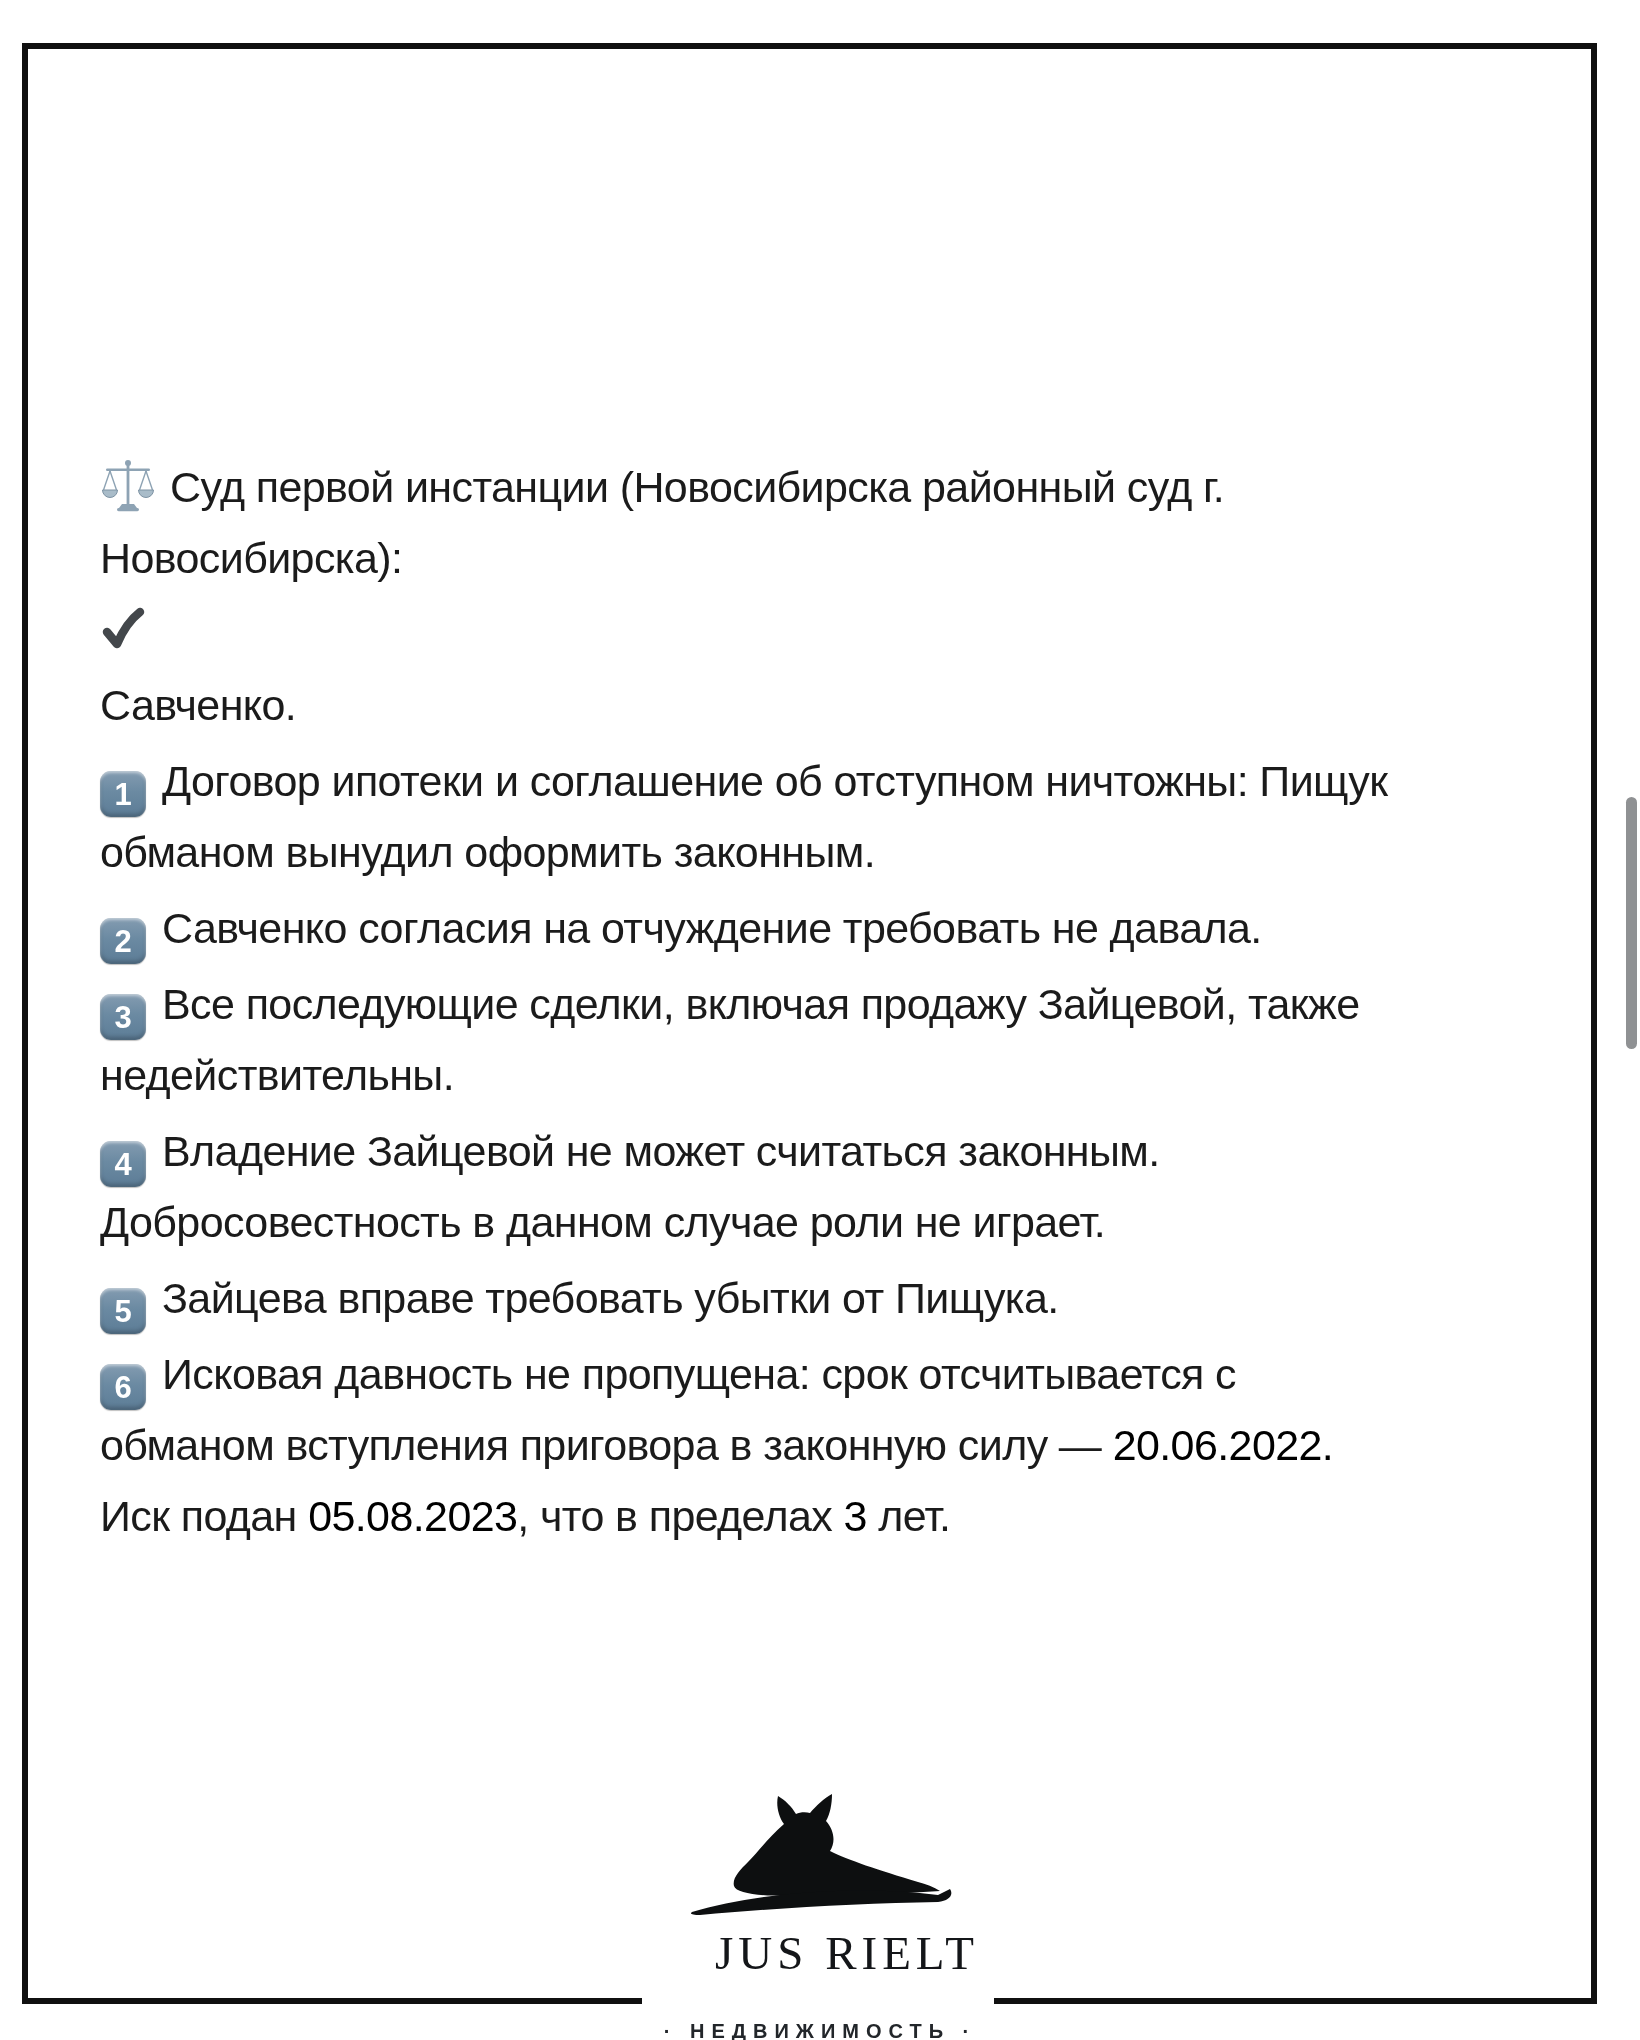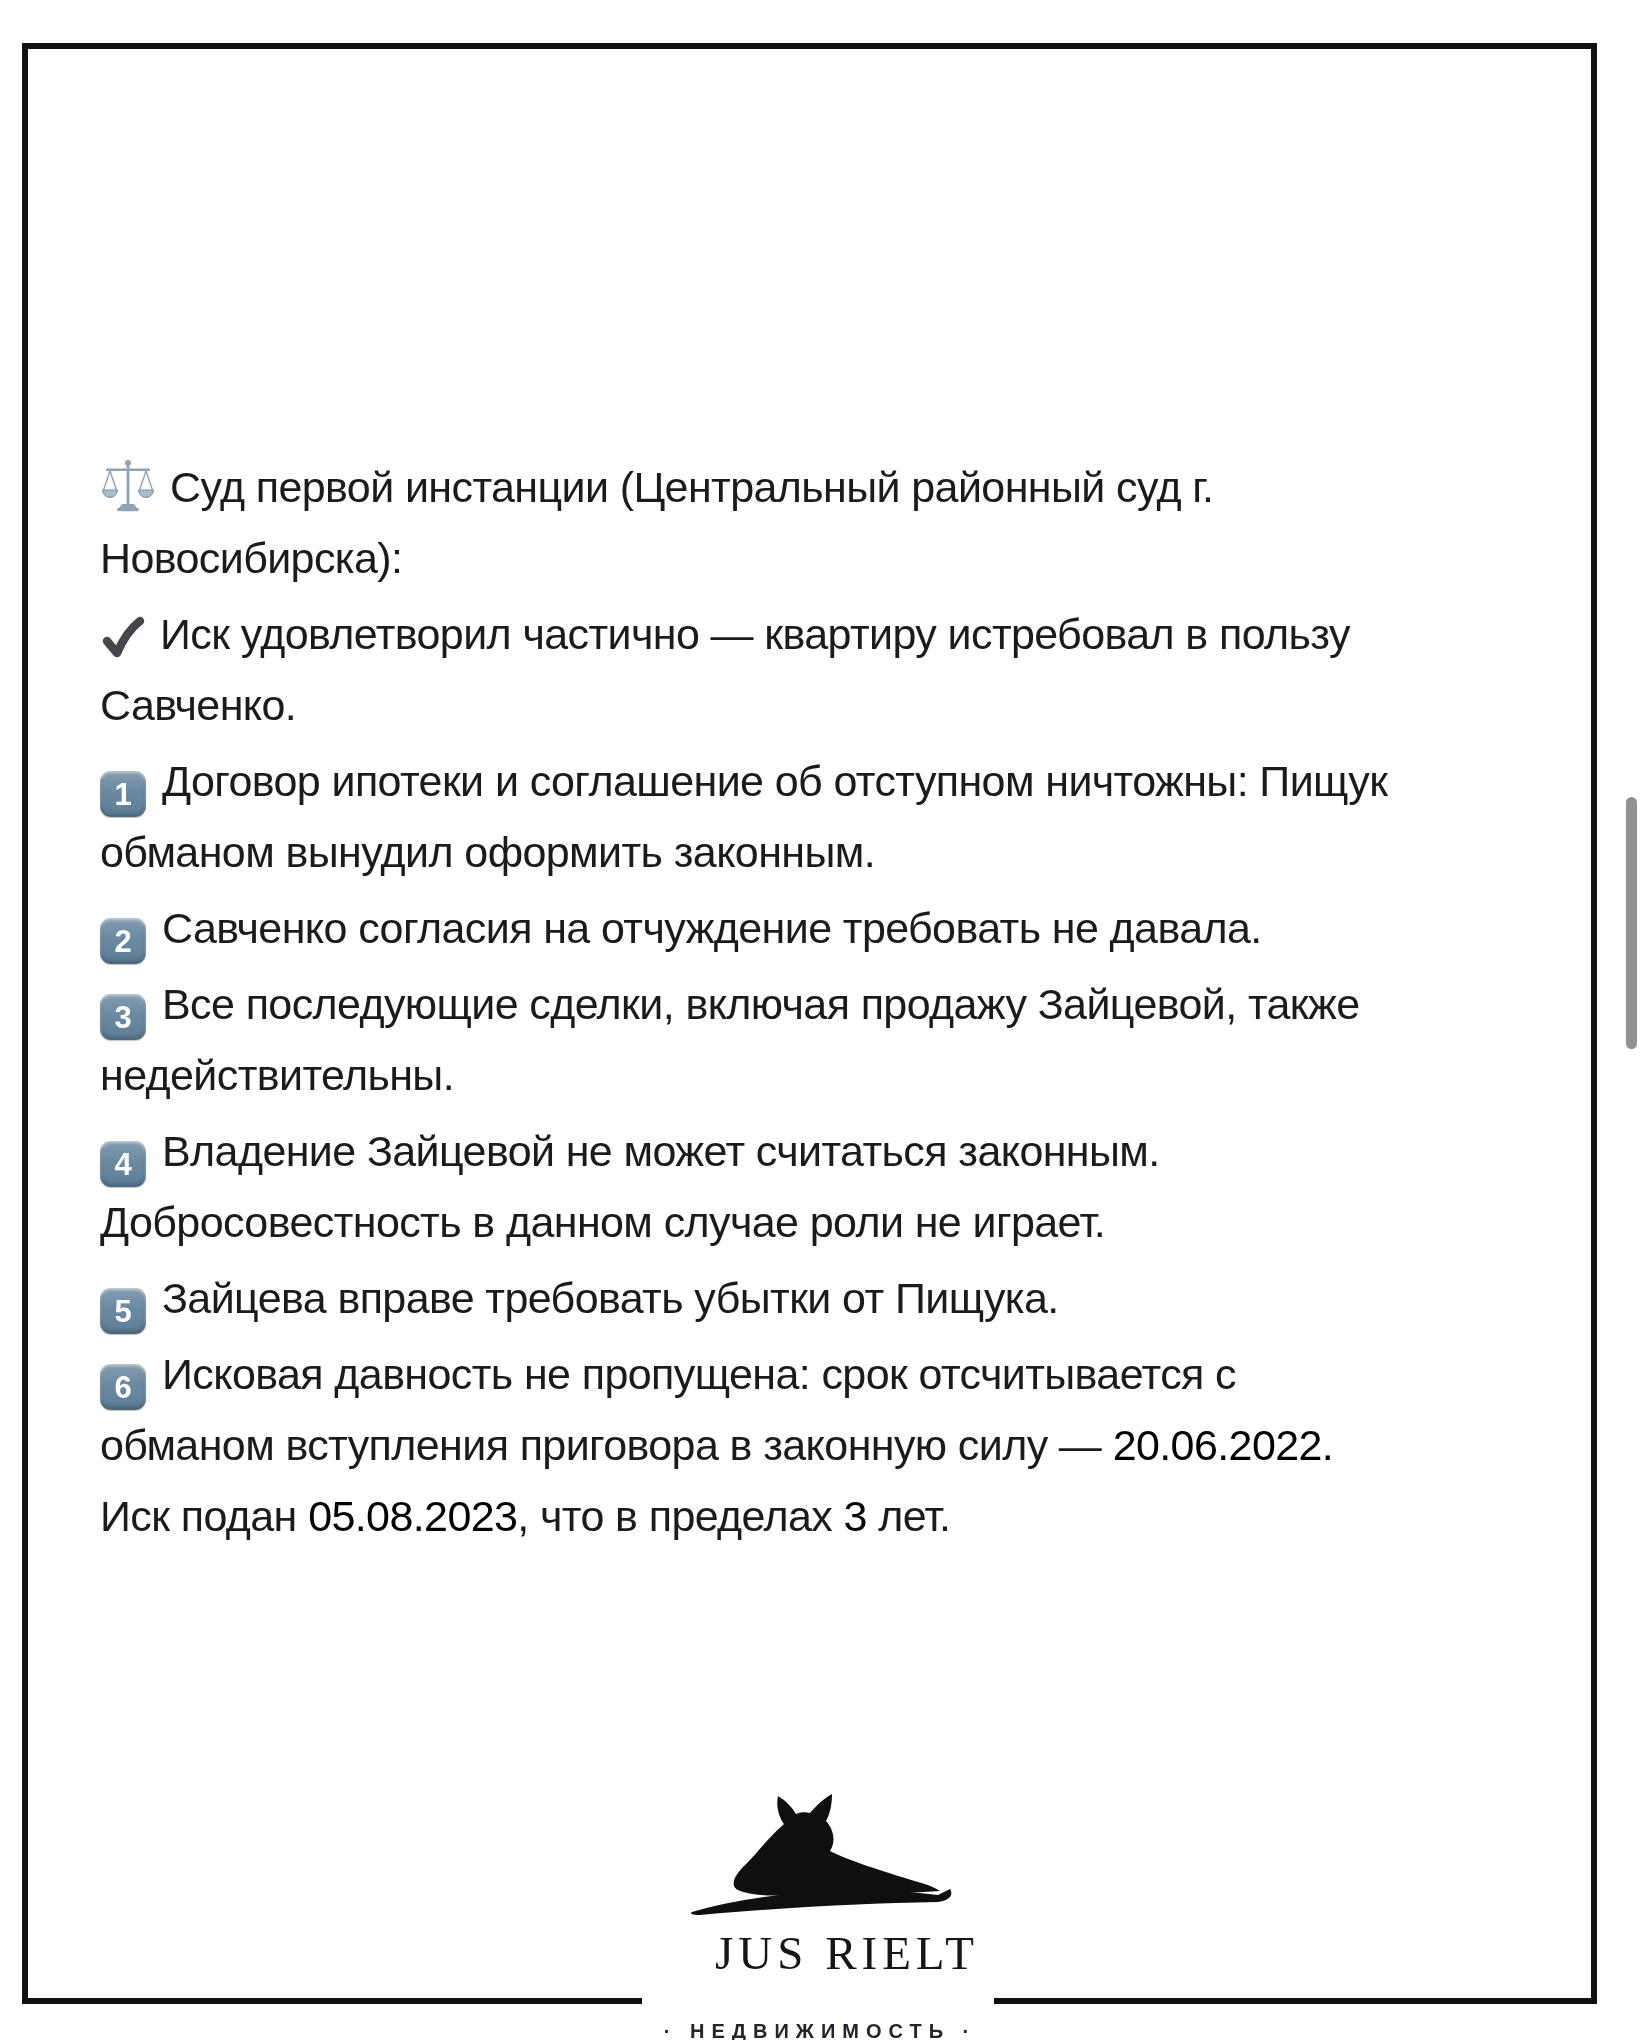--- a/index.html
+++ b/index.html
@@ -46,27 +46,27 @@
       <div class="para">
         <div class="line"><span class="icon"><svg width="56" height="56" viewBox="0 0 56 56" xmlns="http://www.w3.org/2000/svg">
               <circle cx="28" cy="5" r="3" fill="#8ea3b4"></circle>
               <rect x="26.6" y="6" width="2.8" height="40" fill="#8ea3b4"></rect>
               <rect x="6" y="10.5" width="44" height="2.6" rx="1.3" fill="#8ea3b4"></rect>
               <path d="M10 13 L3.5 32 M10 13 L16.5 32 M46 13 L39.5 32 M46 13 L52.5 32" stroke="#8ea3b4" stroke-width="1.4" fill="none"></path>
               <path d="M2.5 32 a7.5 7.5 0 0 0 15 0 Z" fill="#a9bcc9" stroke="#7e93a4" stroke-width="1"></path>
               <path d="M38.5 32 a7.5 7.5 0 0 0 15 0 Z" fill="#a9bcc9" stroke="#7e93a4" stroke-width="1"></path>
               <path d="M22 46 h12 l3 4 h-18 Z" fill="#8ea3b4"></path>
               <rect x="17" y="50" width="22" height="3.2" rx="1.6" fill="#8ea3b4"></rect>
-            </svg></span><span class="seg">Суд первой инстанции (Центральный районный суд г.</span></div>
+            </svg></span><span class="seg">Суд первой инстанции (Новосибирска районный суд г.</span></div>
         <div class="line"><span class="seg">Новосибирска):</span></div>
       </div>
       <div class="para">
         <div class="line"><span class="icon"><svg width="46" height="46" viewBox="0 0 46 46" xmlns="http://www.w3.org/2000/svg">
               <path d="M7 26 L17 38 C23 24 31 13 40 6" fill="none" stroke="#43474b" stroke-width="8.5" stroke-linecap="round" stroke-linejoin="round"></path>
-            </svg></span><span class="seg">Иск удовлетворил частично — квартиру истребовал в пользу</span></div>
+            </svg></span></div>
         <div class="line"><span class="seg">Савченко.</span></div>
       </div>
       <div class="para">
         <div class="line"><span class="keycap">1</span><span class="seg">Договор ипотеки и соглашение об отступном ничтожны: Пищук</span></div>
         <div class="line"><span class="seg">обманом вынудил оформить законным.</span></div>
       </div>
       <div class="para">
         <div class="line"><span class="keycap">2</span><span class="seg">Савченко согласия на отчуждение требовать не давала.</span></div>
       </div>
       <div class="para">

